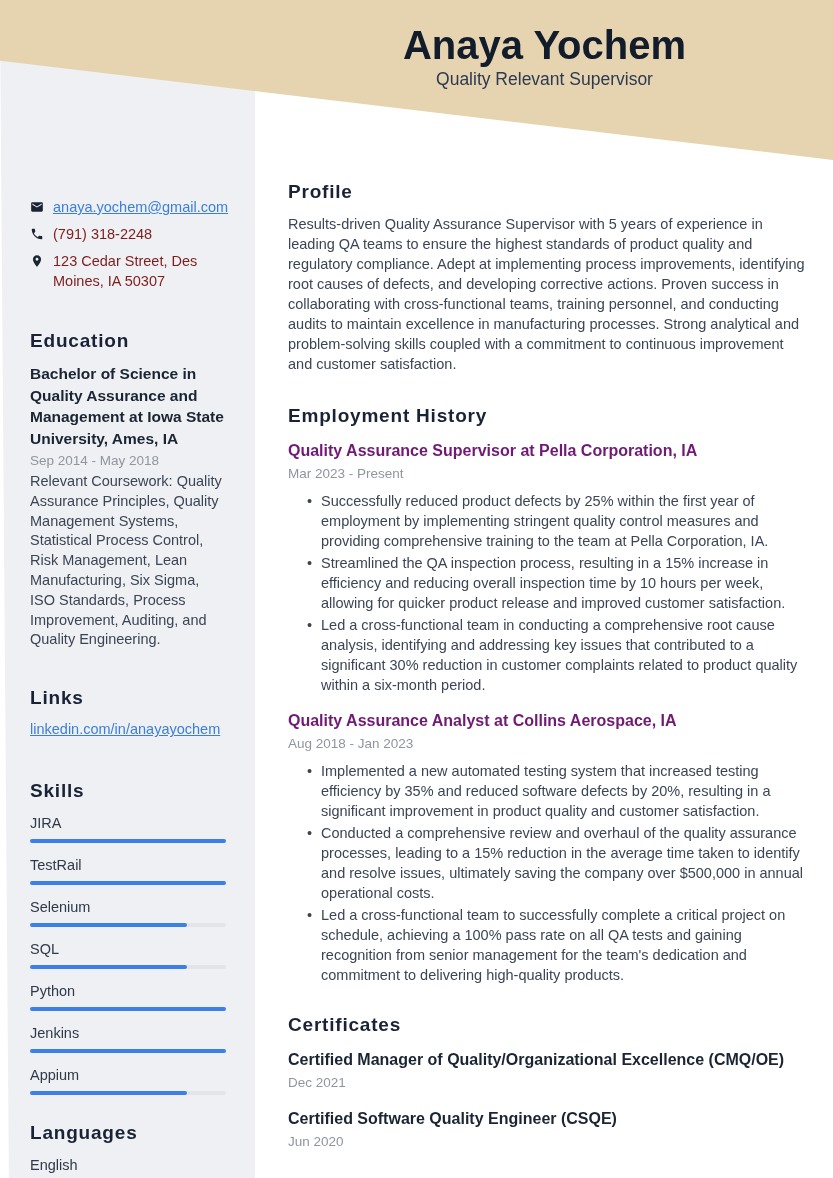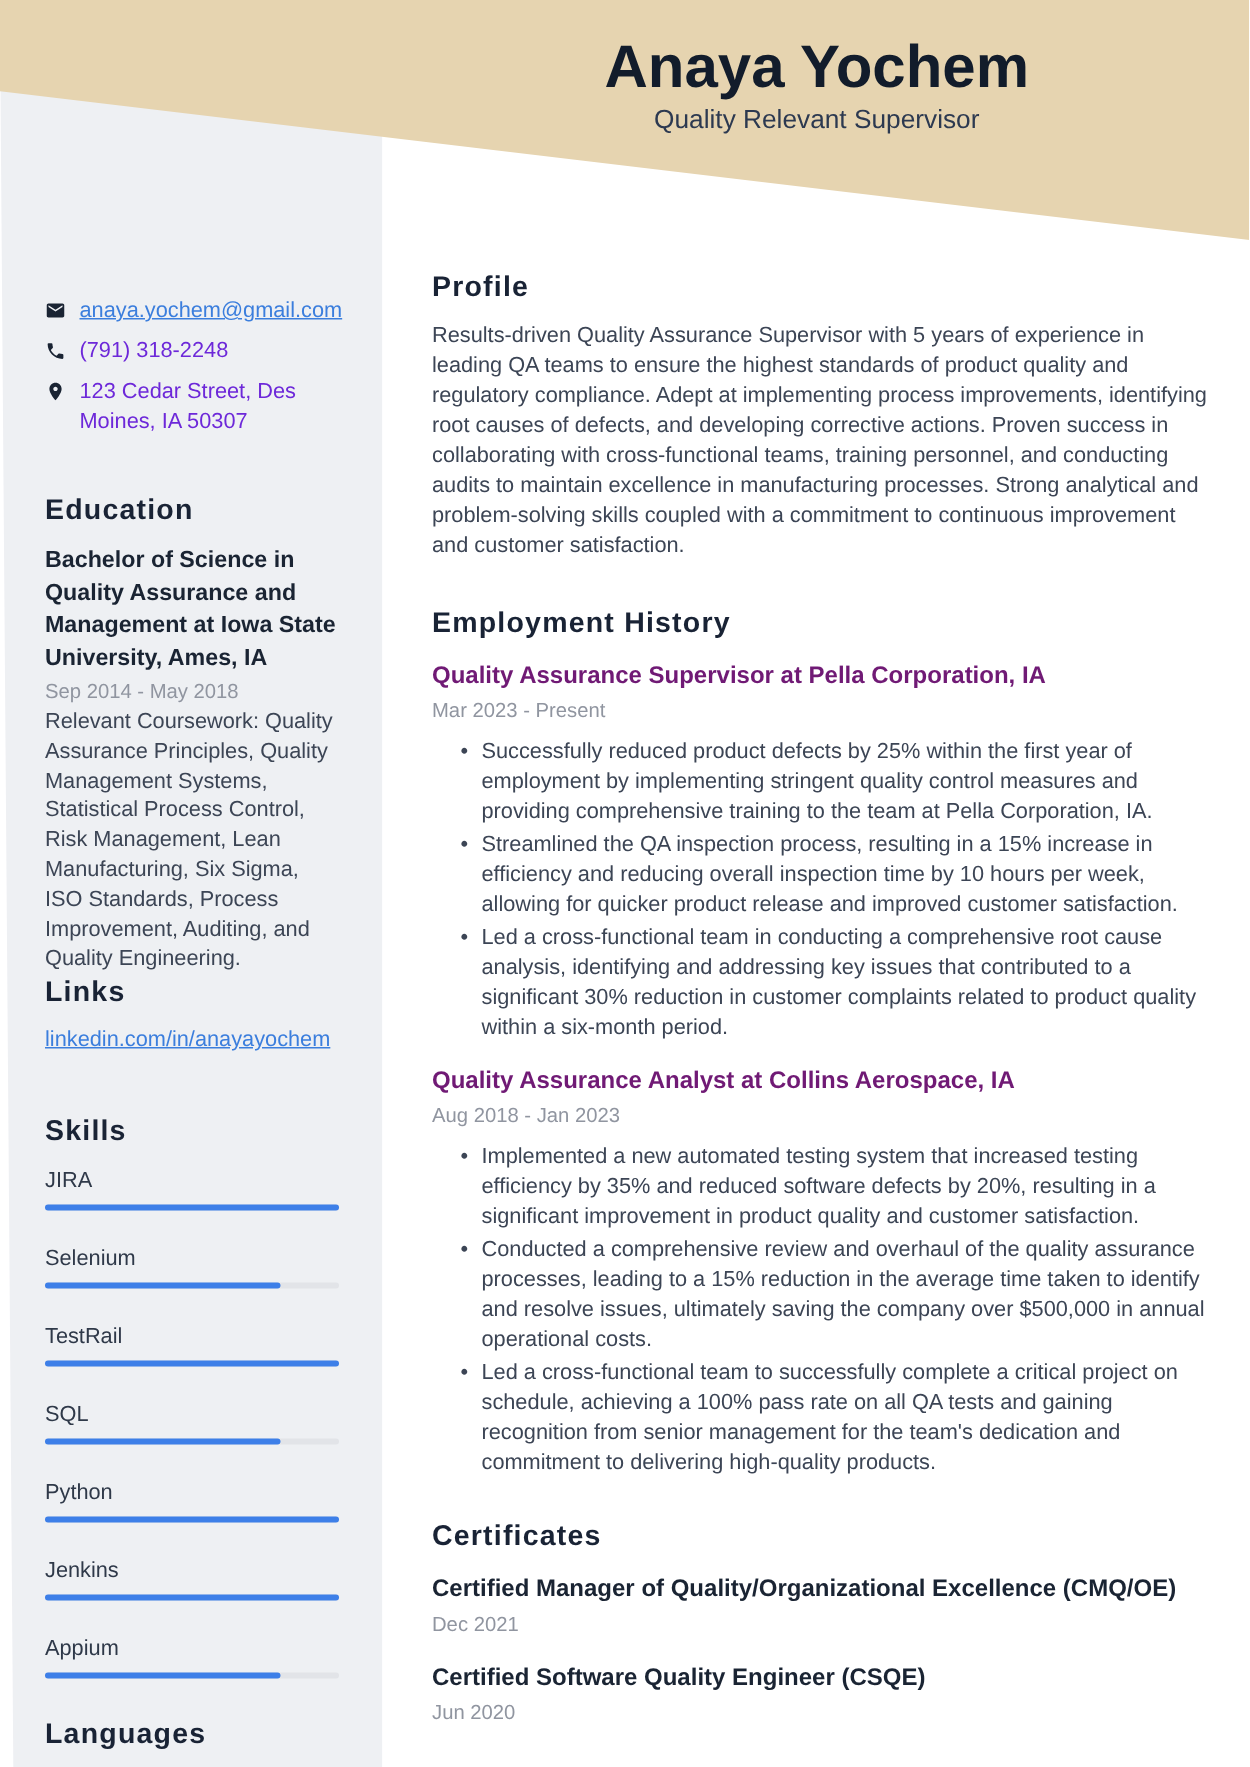--- a/index.html
+++ b/index.html
@@ -27,33 +27,33 @@
     padding:182px 29px 0 30px;
     color:#3c4555;
   }
   h2.sec {
     font-size:19px; font-weight:700; color:#192335;
     letter-spacing:0.8px; line-height:24px;
   }
   .contact-row { display:flex; align-items:flex-start; margin-bottom:7px; }
   .contact-row .cicon { width:14px; flex:0 0 14px; margin-top:3px; margin-right:9px; }
   .contact-row .cicon svg { display:block; width:14px; height:14px; fill:#1a2433; }
-  .contact-text { font-size:14.5px; line-height:20px; color:#6d28d9; }
+  .contact-text { font-size:14.5px; line-height:20px; color:#7f1d1d; }
   a.link-blue, .link-blue { color:#3b7edd; text-decoration:underline; cursor:pointer; }
 
   .edu-h { margin-top:38px; margin-bottom:10px; }
   .degree { font-size:15.5px; font-weight:700; color:#1a2433; line-height:21.5px; }
   .date-muted { font-size:13.5px; color:#9095a0; line-height:18px; margin-top:3px; }
   .side-body { font-size:14.5px; line-height:19.8px; color:#3c4555; margin-top:2px; }
 
-  .links-h { margin-bottom:9px; }
+  .links-h { margin-top:36px; margin-bottom:9px; }
   .links-item { font-size:14.5px; line-height:20px; }
 
   .skills-h { margin-top:40px; margin-bottom:10px; }
-  .skill-item { margin-bottom:22px; }
+  .skill-item { margin-bottom:12px; }
   .skill-name { font-size:14.5px; color:#2f3949; line-height:20px; margin-bottom:6px; }
   .bar-track { width:196px; height:4px; background:#e2e4e8; border-radius:2px; }
   .bar-fill { height:4px; background:#3d7fe8; border-radius:2px; }
 
   .langs-h { margin-top:26px; margin-bottom:10px; }
 
   
   .main {
     position:absolute; left:255px; top:0; width:578px; height:1178px;
     padding:180px 28px 0 33px; z-index:2; color:#3c4555;border-radius:11px;
@@ -120,29 +120,29 @@
     <a class="links-item link-blue">linkedin.com/in/anayayochem</a>
 
     <h2 class="sec skills-h">Skills</h2>
     <div class="skill-item">
       <div class="skill-name">JIRA</div>
       <div class="bar-track">
           <div class="bar-fill" style="width: 100%;"></div>
         </div>
     </div>
     <div class="skill-item">
+      <div class="skill-name">TestRail</div>
+      <div class="bar-track">
+          <div class="bar-fill" style="width: 100%;"></div>
+        </div>
+    </div>
+    <div class="skill-item">
       <div class="skill-name">Selenium</div>
       <div class="bar-track">
           <div class="bar-fill" style="width: 80%;"></div>
-        </div>
-    </div>
-    <div class="skill-item">
-      <div class="skill-name">TestRail</div>
-      <div class="bar-track">
-          <div class="bar-fill" style="width: 100%;"></div>
         </div>
     </div>
     <div class="skill-item">
       <div class="skill-name">SQL</div>
       <div class="bar-track">
           <div class="bar-fill" style="width: 80%;"></div>
         </div>
     </div>
     <div class="skill-item">
       <div class="skill-name">Python</div>

